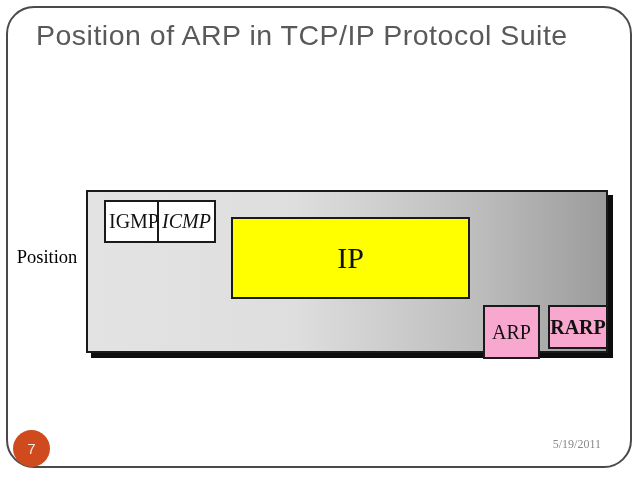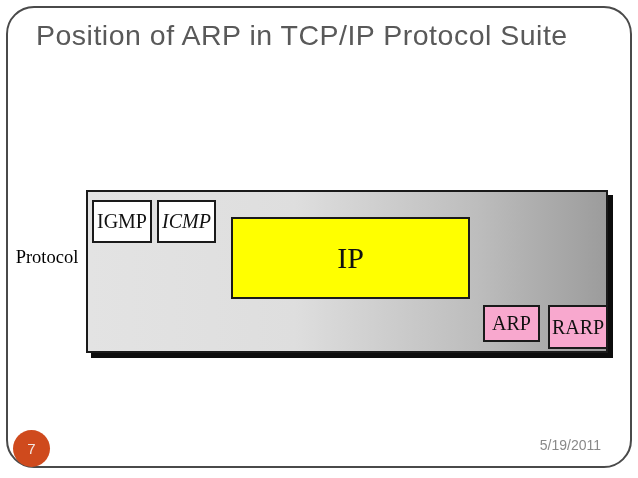--- a/index.html
+++ b/index.html
@@ -63,60 +63,60 @@
   .proto-box {
     position: absolute;
     box-sizing: border-box;
     border: 2px solid #1a1a1a;
     display: flex;
     align-items: center;
     justify-content: center;
     font-family: "Liberation Serif", serif;
     color: #111111;
   }
-  .box-igmp  { left: 4px;   top: 8px;   width: 60px;  height: 43px;  background: #ffffff; font-size: 20px; }
+  .box-igmp  { left: 16px;   top: 8px;   width: 60px;  height: 43px;  background: #ffffff; font-size: 20px; }
   .box-icmp  { left: 69px;  top: 8px;   width: 59px;  height: 43px;  background: #ffffff; font-size: 20px; font-style: italic; }
   .box-ip    { left: 143px; top: 25px;  width: 239px; height: 82px; background: #ffff00; font-size: 30px; }
-  .box-arp   { left: 395px; top: 113px; width: 57px;  height: 37px;  background: #f8a8ce; font-size: 20px; }
-  .box-rarp  { left: 460px; top: 113px; width: 60px;  height: 44px;  background: #f8a8ce; font-size: 20px; }
+  .box-arp   { left: 395px; top: 113px; width: 57px;  height: 54px;  background: #f8a8ce; font-size: 20px; }
+  .box-rarp  { left: 460px; top: 113px; width: 60px;  height: 44px;  background: #f8a8ce; font-size: 20px; font-weight: bold; }
   .page-badge {
     position: absolute;
     left: 13px;
     top: 430px;
     width: 37px;
     height: 37px;
     border-radius: 50%;
     background: #cf4a1d;
     color: #f3e8e2;
     display: flex;
     align-items: center;
     justify-content: center;
     font-size: 15px;
     font-family: "Liberation Sans", sans-serif;
   }
   .slide-date {
     position: absolute;
     right: 37px;
     top: 437px;
-    font-size: 14px;
+    font-size: 12px;
     color: #898989;
-    font-family: Liberation Sans, sans-serif;
+    font-family: Liberation Serif, serif;
   }
 </style>
 </head>
 <body>
 
 <div class="slide">
 
   <div class="slide-frame"></div>
 
   <div class="slide-title">Position of ARP in TCP/IP Protocol Suite</div>
 
   <div class="layer-label">
-    <div>Protocol</div>
+    <div>Position</div>
   </div>
 
   <div class="layer-box">
     <div class="proto-box box-igmp">IGMP</div>
     <div class="proto-box box-icmp">ICMP</div>
     <div class="proto-box box-ip">IP</div>
     <div class="proto-box box-arp">ARP</div>
     <div class="proto-box box-rarp">RARP</div>
   </div>
 

